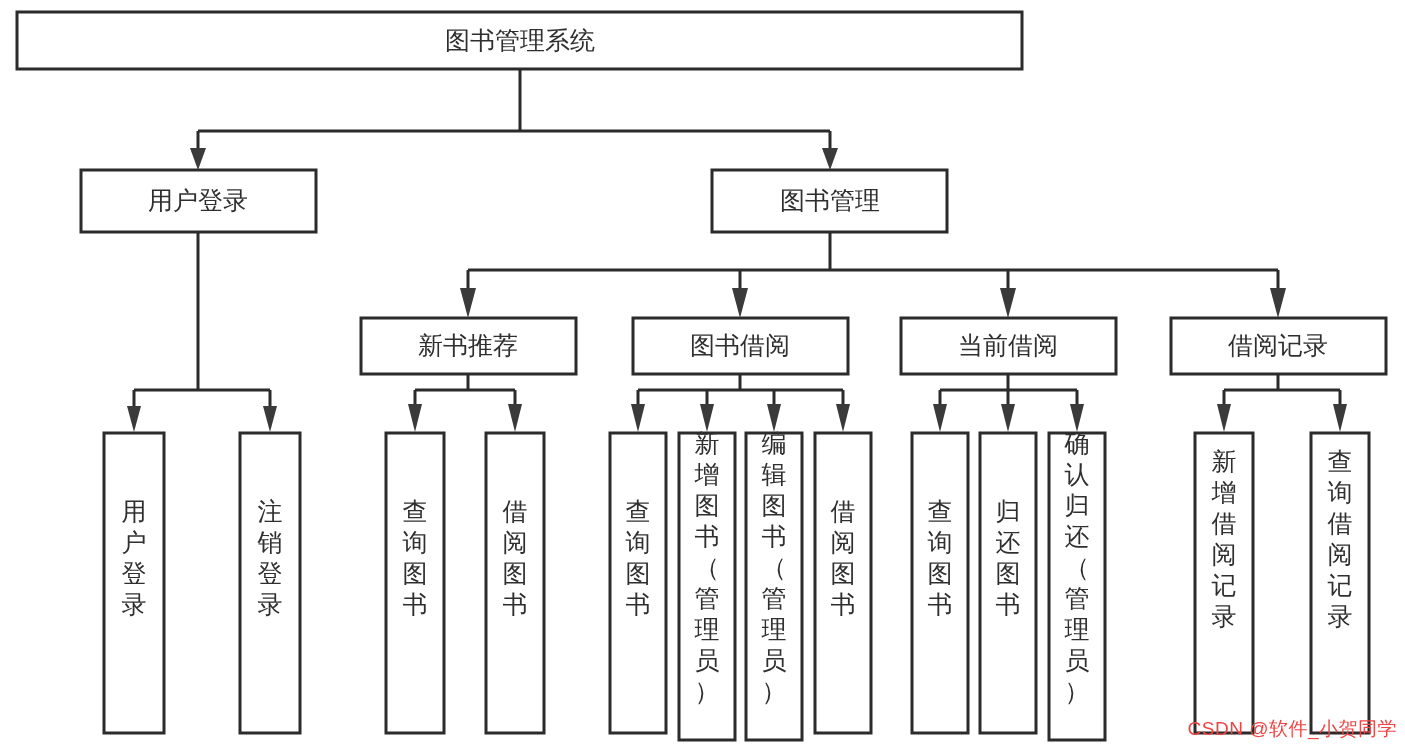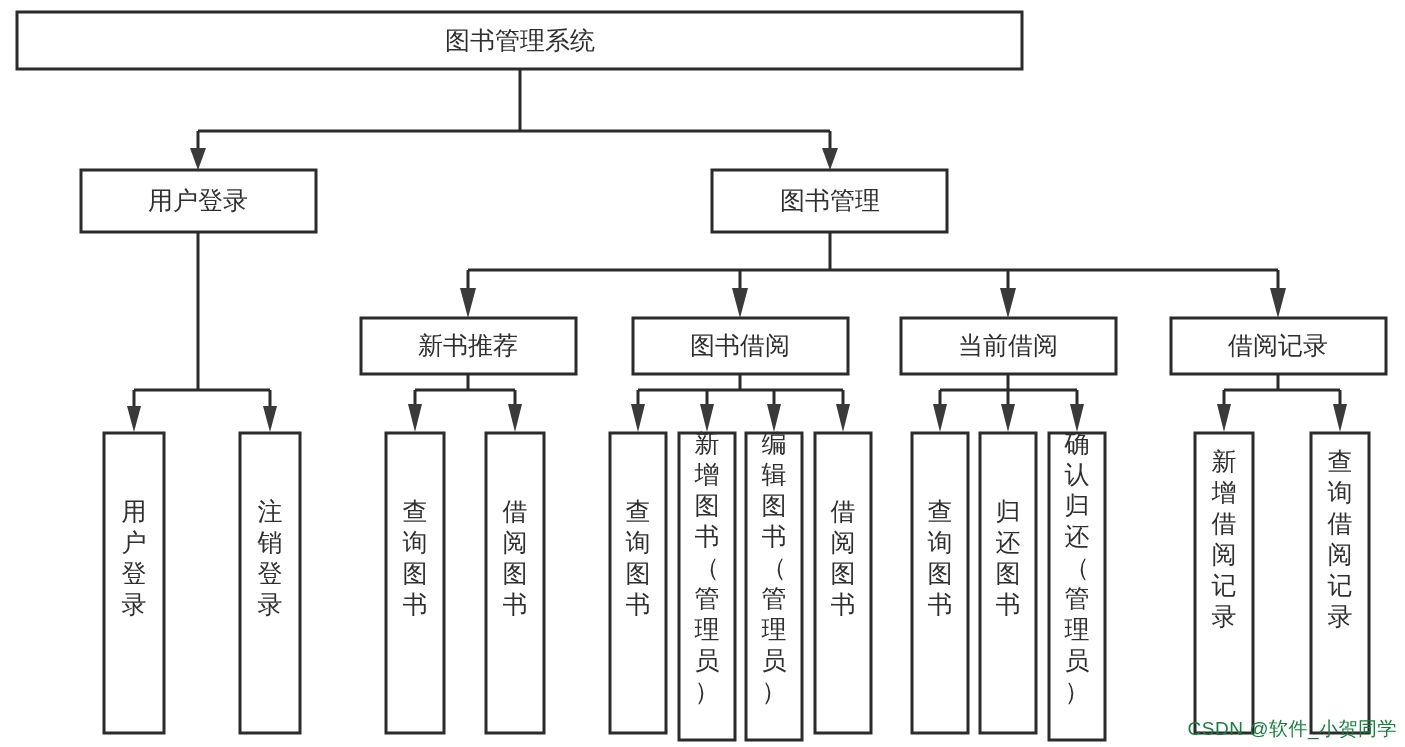--- a/index.html
+++ b/index.html
@@ -51,21 +51,21 @@
   .node-label-v {
     fill: #2f2f2f;
     font-family: "Liberation Sans", "DejaVu Sans", sans-serif;
     font-size: 25px;
     text-anchor: middle;
   }
   .watermark {
     position: absolute;
     right: 8px;
     bottom: 5px;
-    color: #15803d;
+    color: #ef4444;
     font-size: 19px;
     font-family: "Liberation Sans", "DejaVu Sans", sans-serif;
     letter-spacing: 0.5px;
     white-space: nowrap;
     user-select: none;
   }
 </style>
 </head>
 <body>
 

